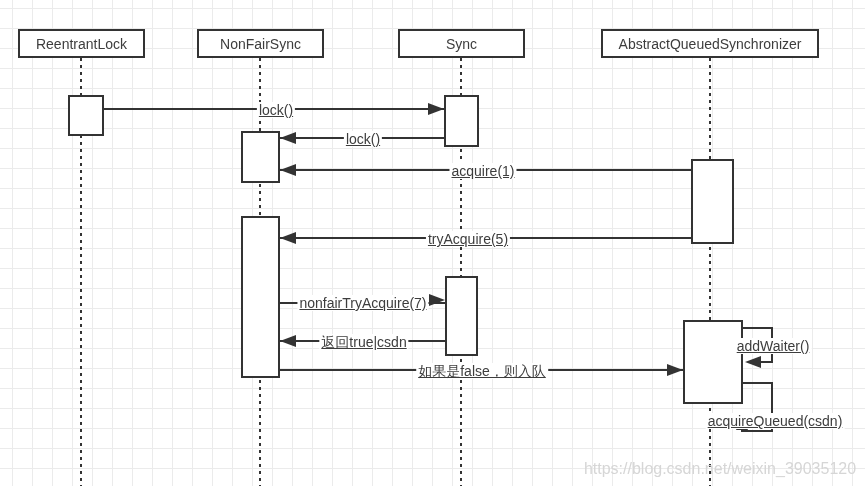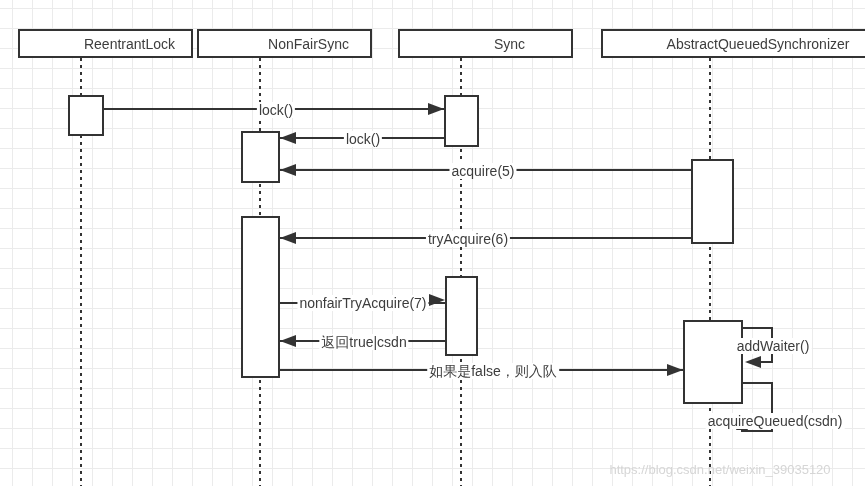--- a/index.html
+++ b/index.html
@@ -22,21 +22,20 @@
     background-position:12px 8px;
     overflow:hidden;
   }
   .actor{
     position:absolute;top:29px;height:25px;
     border:2px solid var(--line);
     background:#fff;
     display:flex;align-items:center;justify-content:center;
     font-size:14px;color:var(--text);
     box-sizing:content-box;
-    padding-left:48px;
   }
   .lifeline{
     position:absolute;top:58px;bottom:0;width:2px;
     background:repeating-linear-gradient(to bottom, var(--line) 0 3px, transparent 3px 7px);
   }
   .activation{
     position:absolute;
     background:#fff;
     border:2px solid var(--line);
     box-sizing:border-box;
@@ -59,26 +58,27 @@
     border-bottom:14px solid var(--line);
   }
   .msg-label{
     position:absolute;
     transform:translate(-50%,-50%);
     background:#fff;
     padding:0 2px;
     font-size:14px;color:var(--text);
     white-space:nowrap;
     line-height:16px;
+    text-decoration:underline;
   }
   .watermark{
     position:absolute;
     left:720px;top:469px;
     transform:translate(-50%,-50%);
-    font-size:13px;
+    font-size:16px;
     color:var(--watermark);
     white-space:nowrap;
   }
 </style>
 </head>
 <body>
 
 <div class="canvas">
 
   <div class="actor" style="left:18px;width:123px;">
@@ -133,23 +133,23 @@
   <div class="msg-line" style="left:756px;top:361px;width:17px;"></div>
   <div class="arrow-left" style="left:745px;top:356px;"></div>
 
   <div class="msg-line" style="left:743px;top:382px;width:30px;"></div>
   <div class="vseg" style="left:771px;top:382px;height:50px;"></div>
   <div class="msg-line" style="left:741px;top:430px;width:32px;"></div>
   <div class="arrow-up" style="left:736px;top:416px;"></div>
 
   <span class="msg-label" style="left:276px;top:110px;">lock()</span>
   <span class="msg-label" style="left:363px;top:139px;">lock()</span>
-  <span class="msg-label" style="left:483px;top:171px;">acquire(5)</span>
-  <span class="msg-label" style="left:468px;top:239px;">tryAcquire(6)</span>
+  <span class="msg-label" style="left:483px;top:171px;">acquire(1)</span>
+  <span class="msg-label" style="left:468px;top:239px;">tryAcquire(5)</span>
   <span class="msg-label" style="left:363px;top:303px;">nonfairTryAcquire(7)</span>
   <span class="msg-label" style="left:364px;top:342px;">返回true|csdn</span>
-  <span class="msg-label" style="left:482px;top:371px;margin-left:11px;">如果是false，则入队</span>
+  <span class="msg-label" style="left:482px;top:371px;">如果是false，则入队</span>
   <span class="msg-label" style="left:773px;top:346px;">addWaiter()</span>
   <span class="msg-label" style="left:775px;top:421px;">acquireQueued(csdn)</span>
 
   <span class="watermark">https://blog.csdn.net/weixin_39035120</span>
 
 </div>
 
 </body></html>

